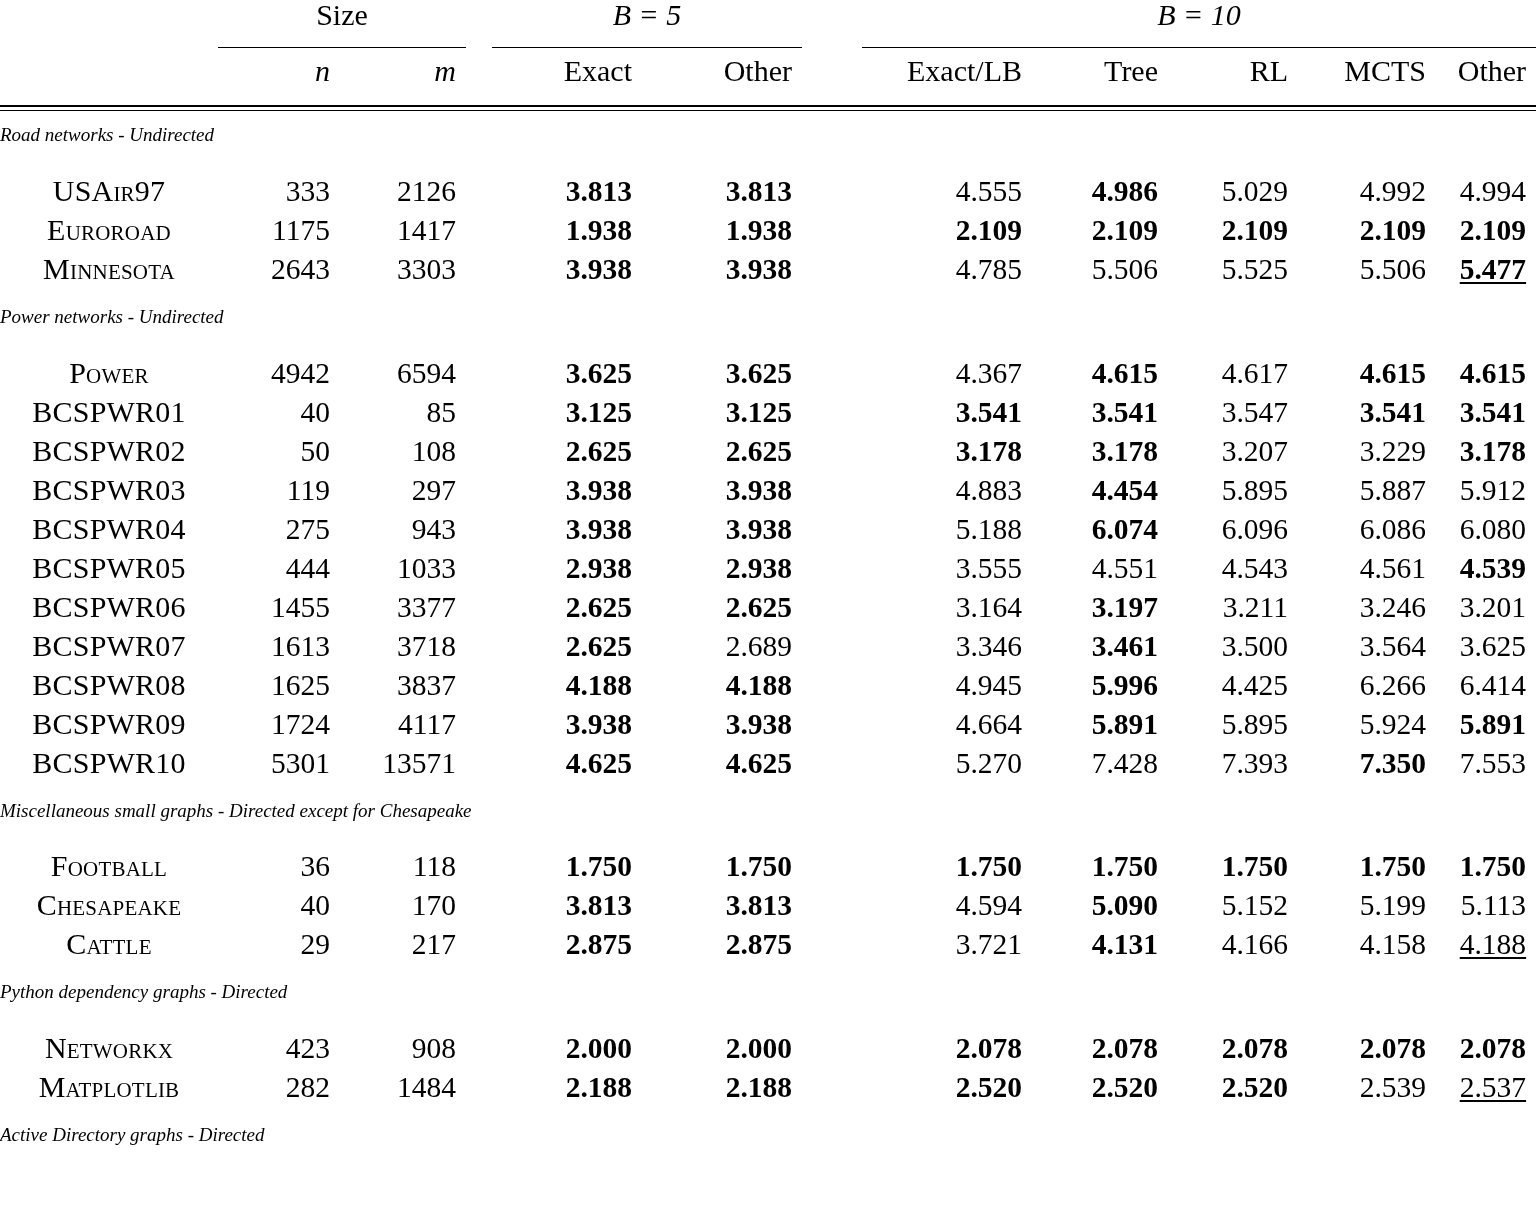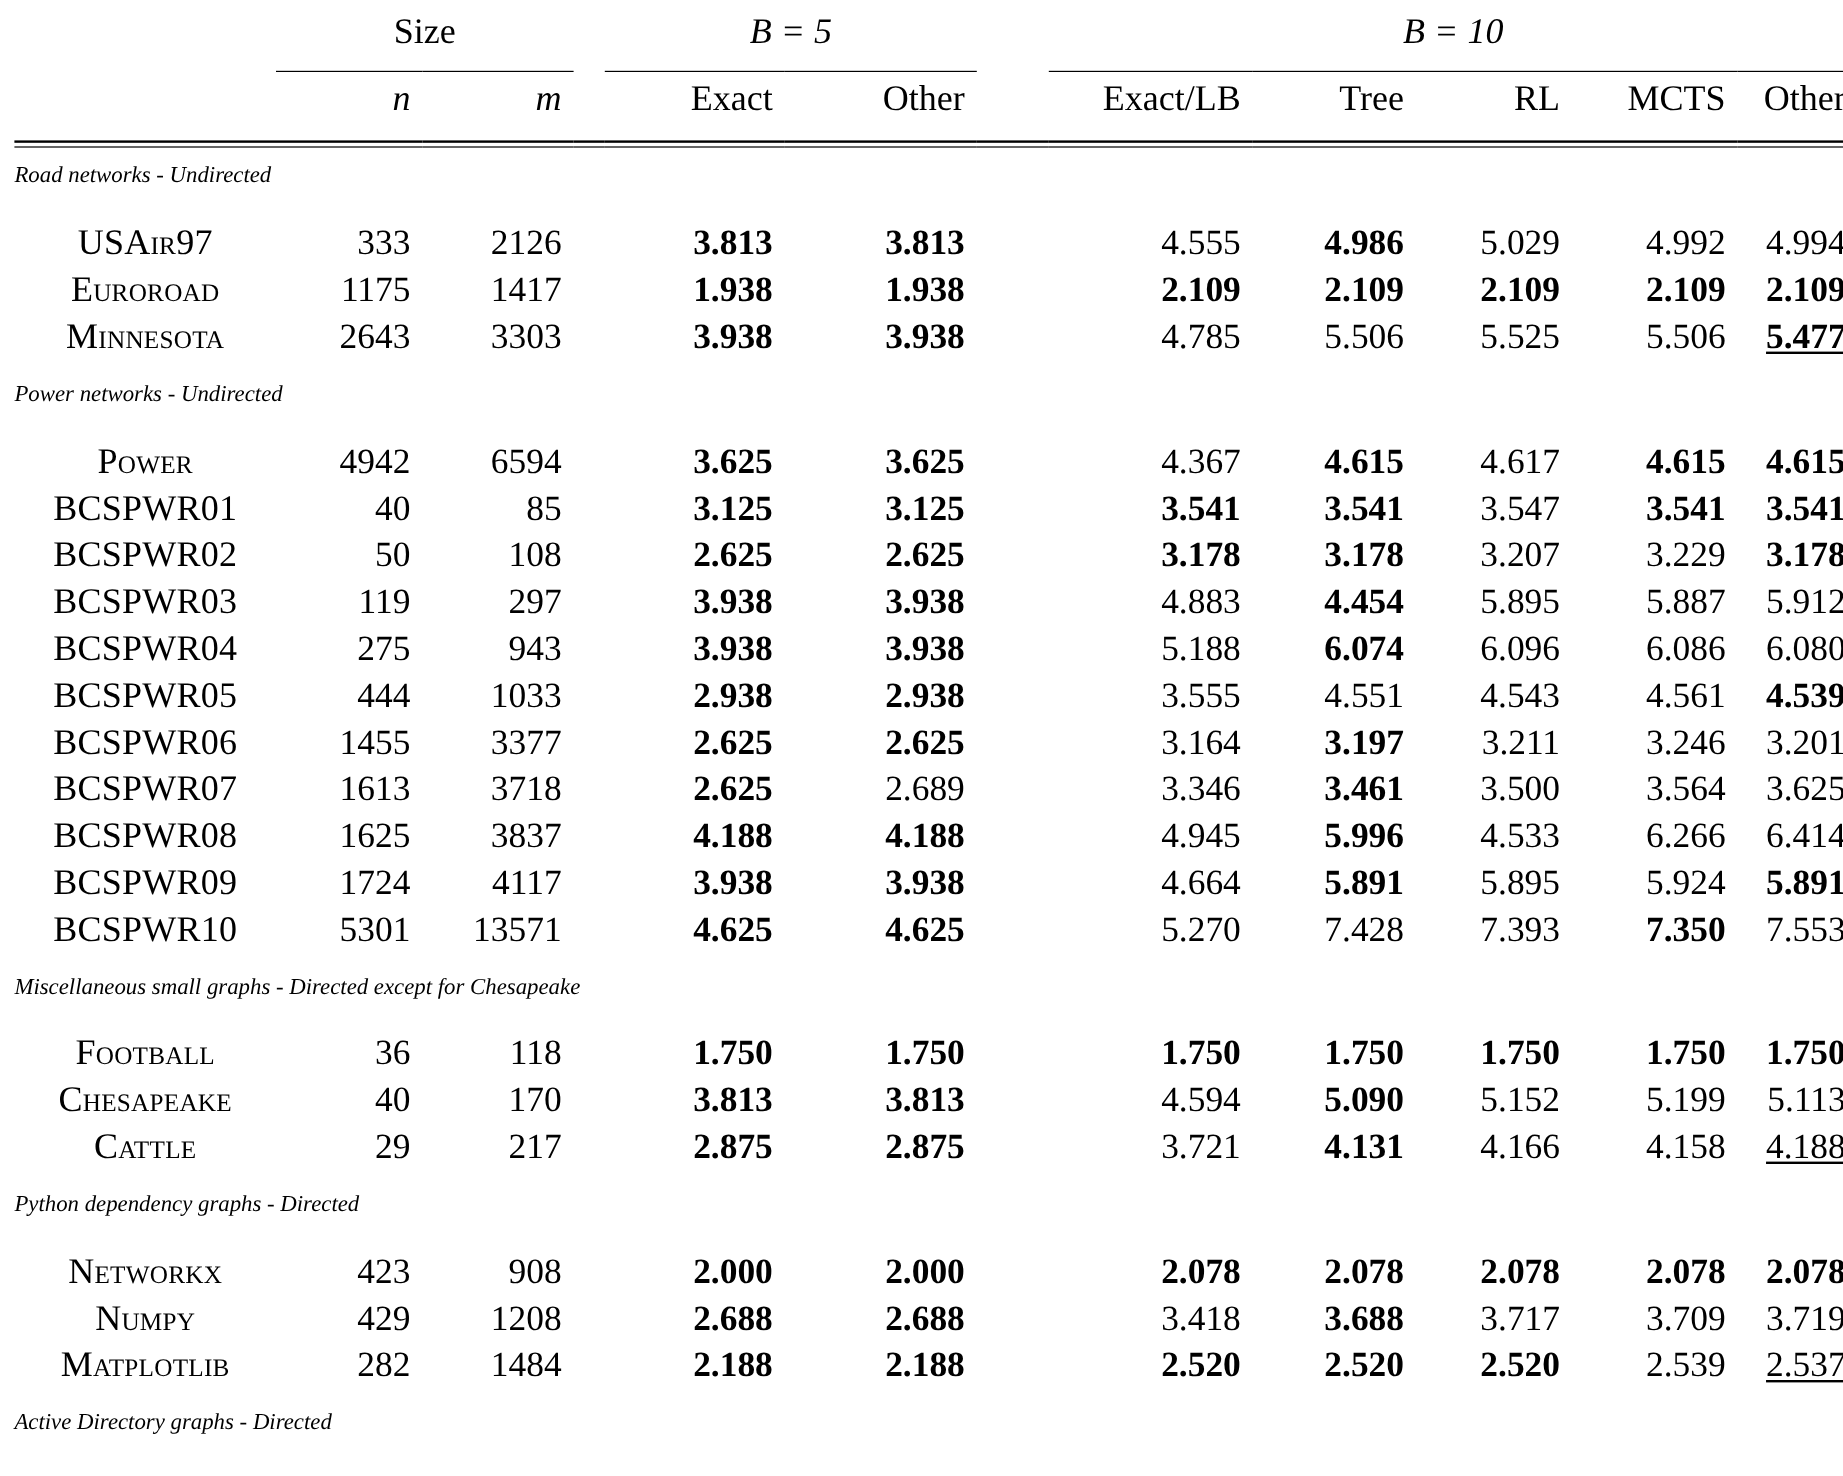--- a/index.html
+++ b/index.html
@@ -13,21 +13,21 @@
     font-family: "Liberation Serif", "DejaVu Serif", serif;
     color: #000000;
     overflow: hidden;
   }
 
   #table-root {
     position: relative;
     width: 1536px;
     height: 1230px;
     box-sizing: border-box;
-    padding: 12px;
+    padding: 0;
   }
 
   table.tbl {
     border-collapse: collapse;
     width: 1536px;
     table-layout: fixed;
     font-size: 29px;
   }
 
   
@@ -355,21 +355,21 @@
         <tr class="datarow">
           <td class="name">BCSPWR08</td>
           <td class="num">1625</td>
           <td class="num">3837</td>
           <td></td>
           <td class="val b">4.188</td>
           <td class="val b">4.188</td>
           <td></td>
           <td class="val ">4.945</td>
           <td class="val b">5.996</td>
-          <td class="val ">4.533</td>
+          <td class="val ">4.425</td>
           <td class="val ">6.266</td>
           <td class="val ">6.414</td>
         </tr>
         <tr class="datarow">
           <td class="name">BCSPWR09</td>
           <td class="num">1724</td>
           <td class="num">4117</td>
           <td></td>
           <td class="val b">3.938</td>
           <td class="val b">3.938</td>
@@ -450,34 +450,20 @@
           <td class="val b">2.000</td>
           <td class="val b">2.000</td>
           <td></td>
           <td class="val b">2.078</td>
           <td class="val b">2.078</td>
           <td class="val b">2.078</td>
           <td class="val b">2.078</td>
           <td class="val b">2.078</td>
         </tr>
         <tr class="datarow">
-          <td class="name">Numpy</td>
-          <td class="num">429</td>
-          <td class="num">1208</td>
-          <td></td>
-          <td class="val b">2.688</td>
-          <td class="val b">2.688</td>
-          <td></td>
-          <td class="val ">3.418</td>
-          <td class="val b">3.688</td>
-          <td class="val ">3.717</td>
-          <td class="val ">3.709</td>
-          <td class="val ">3.719</td>
-        </tr>
-        <tr class="datarow">
           <td class="name">Matplotlib</td>
           <td class="num">282</td>
           <td class="num">1484</td>
           <td></td>
           <td class="val b">2.188</td>
           <td class="val b">2.188</td>
           <td></td>
           <td class="val b">2.520</td>
           <td class="val b">2.520</td>
           <td class="val b">2.520</td>

